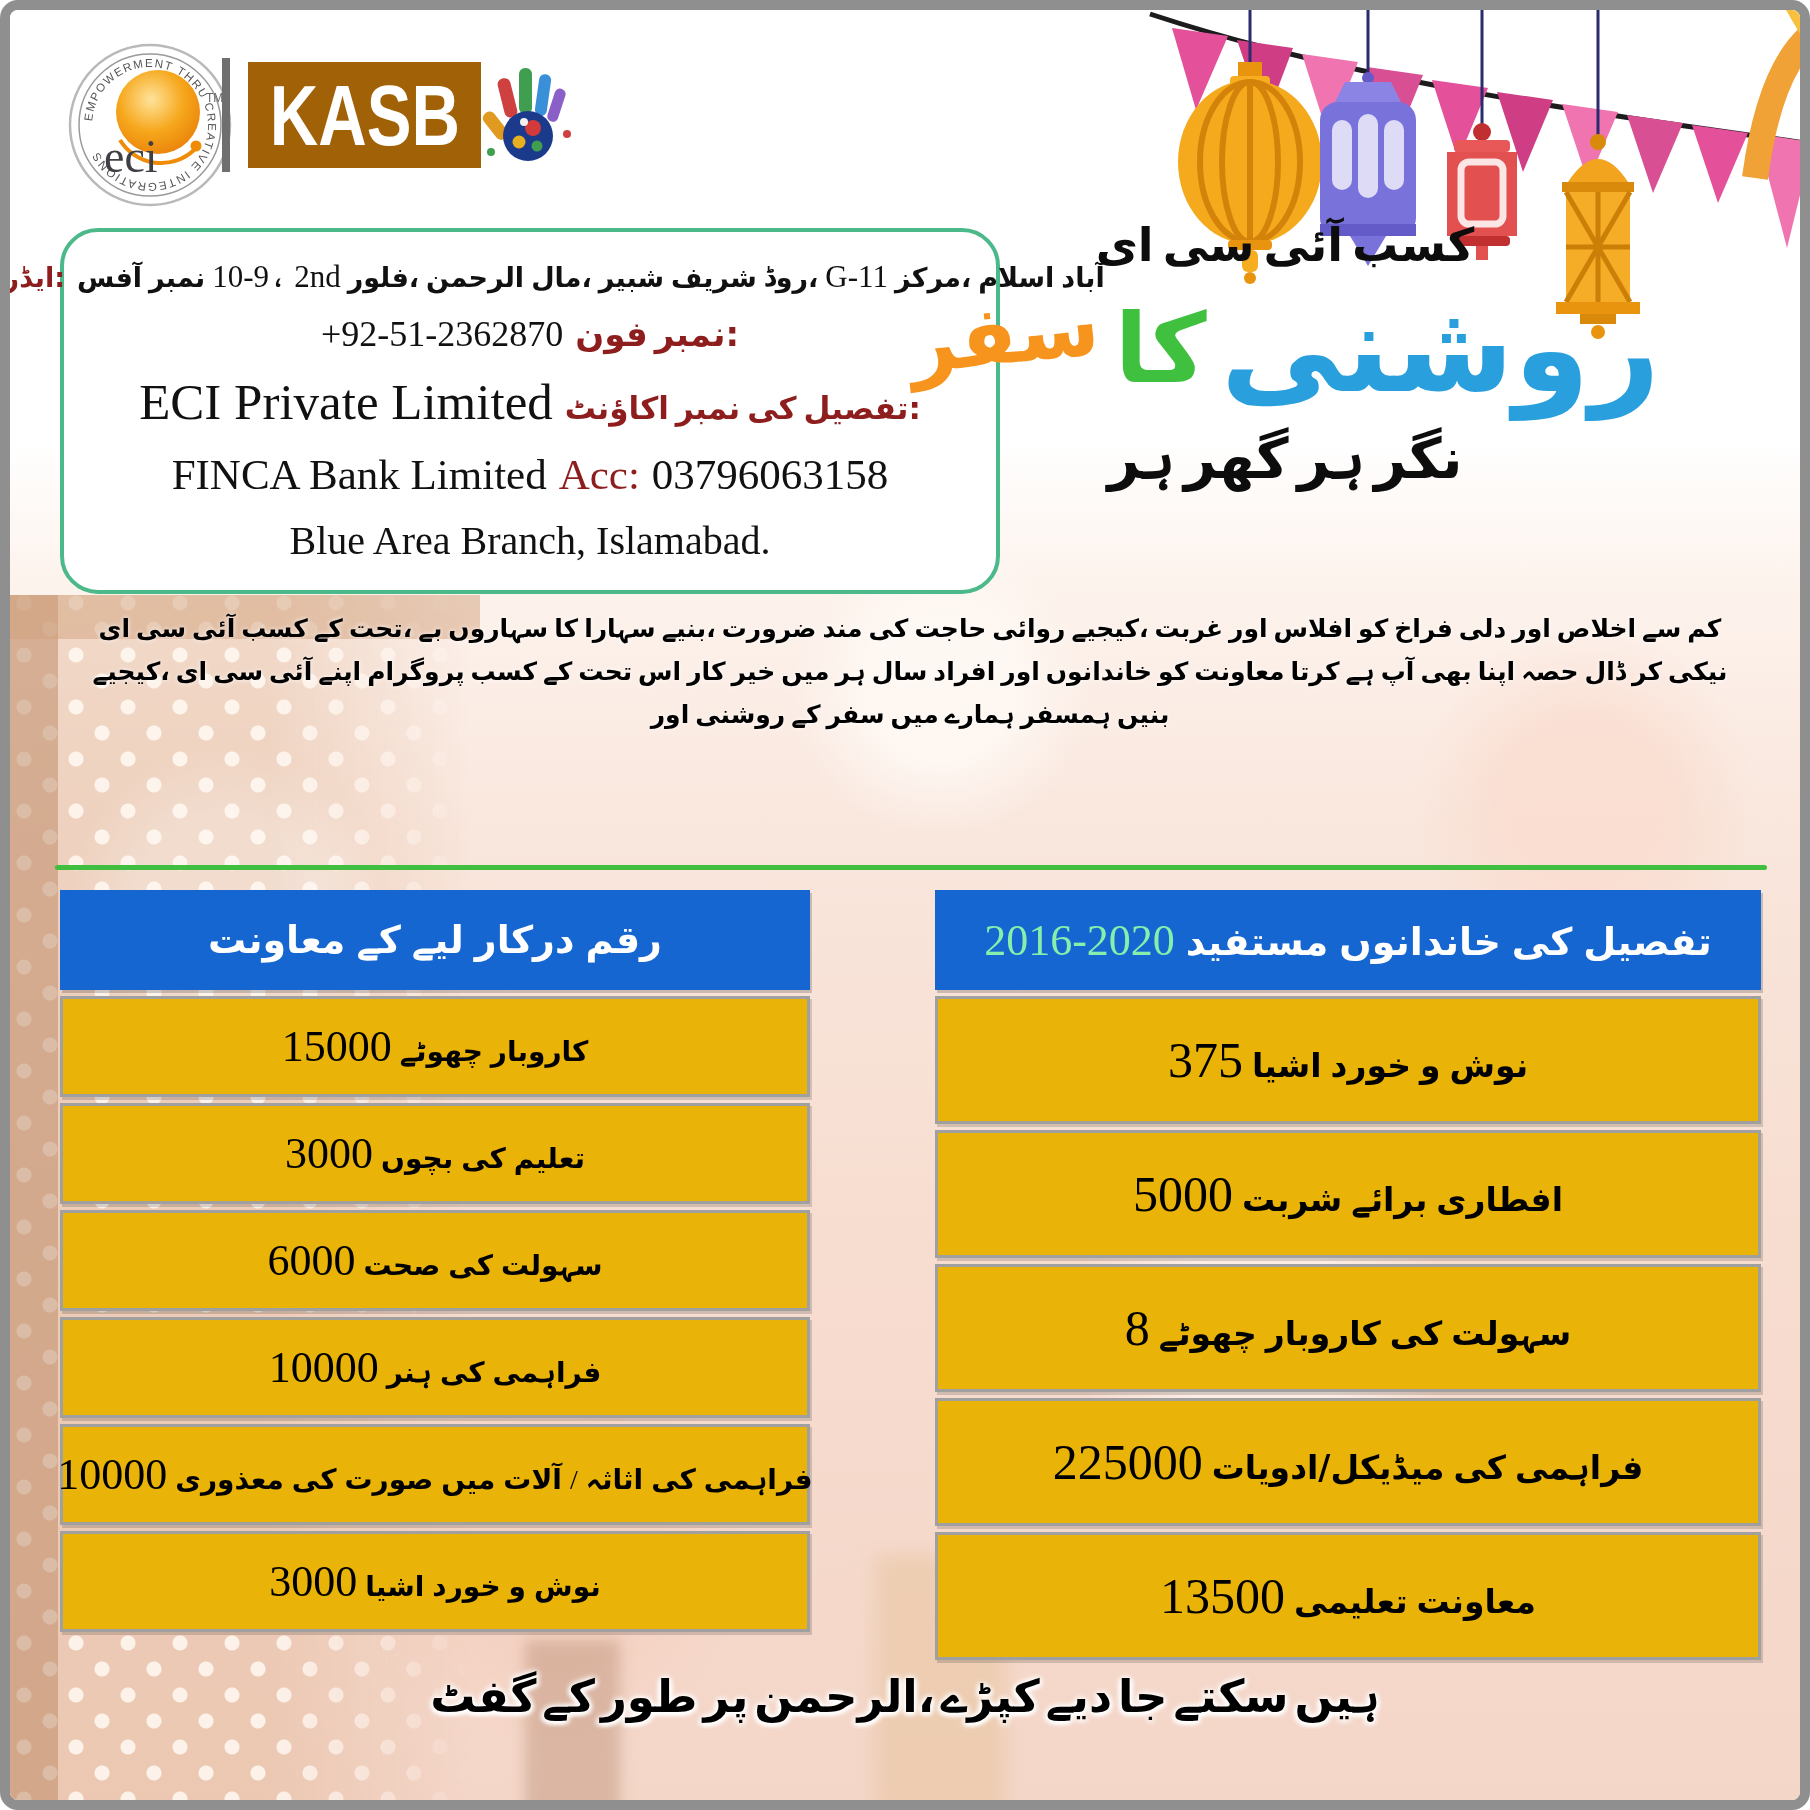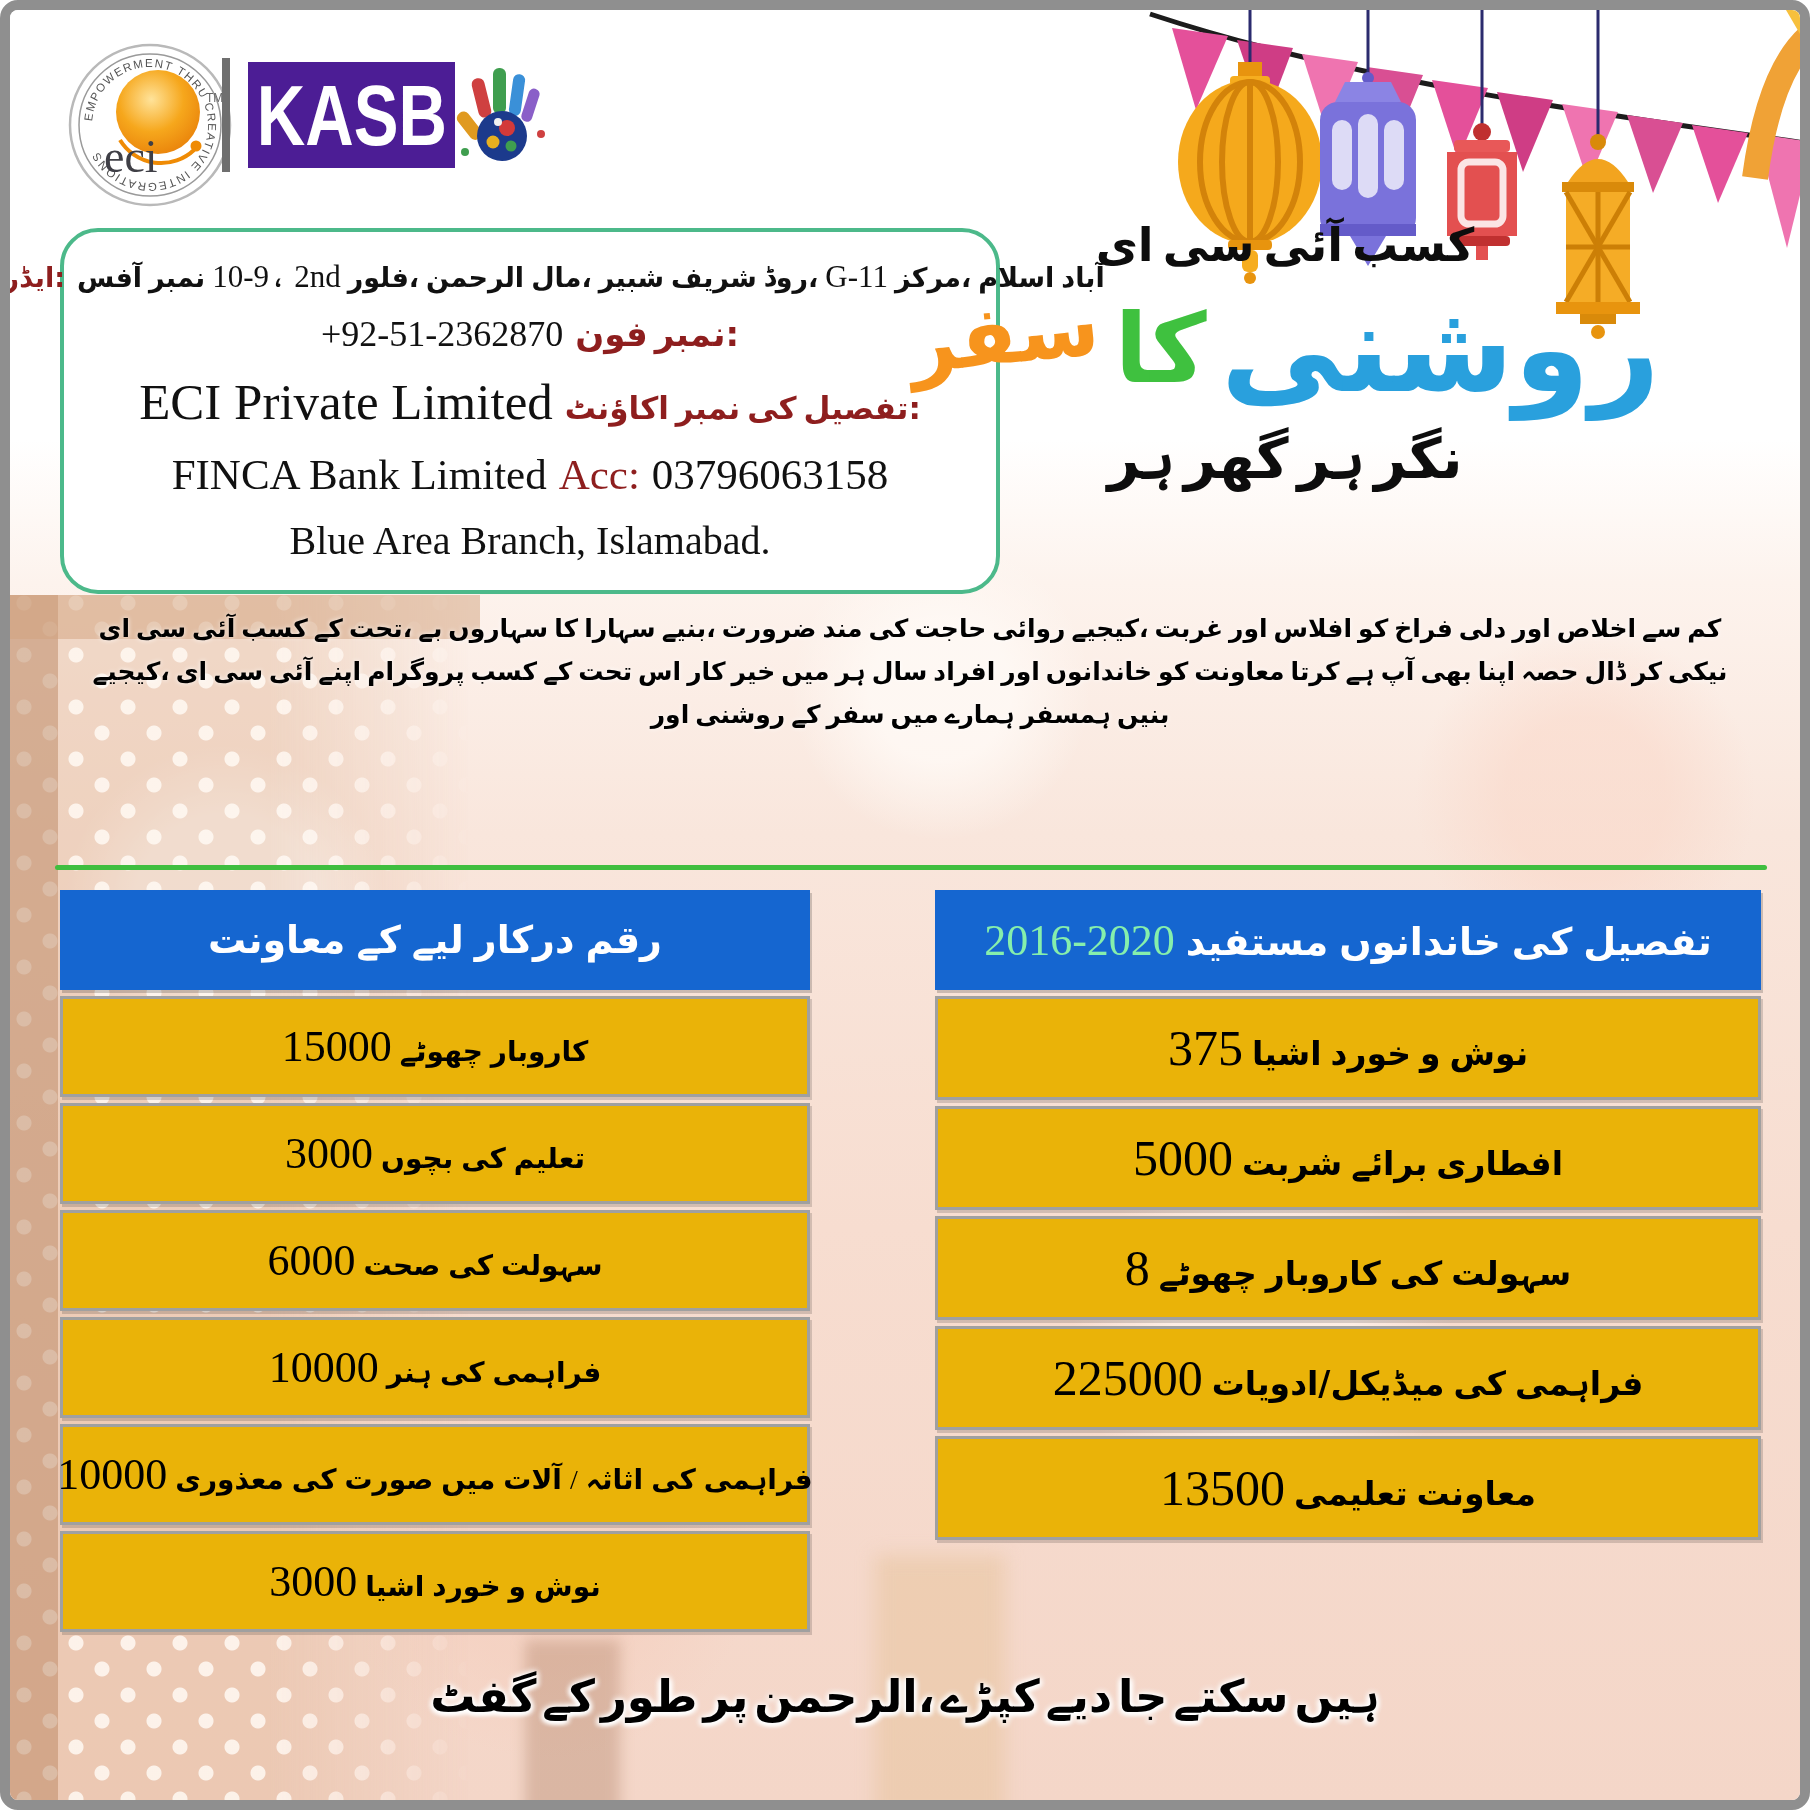--- a/index.html
+++ b/index.html
@@ -24,21 +24,21 @@
     -webkit-mask-image:linear-gradient(90deg,#000 55%,transparent 98%);
     mask-image:linear-gradient(90deg,#000 55%,transparent 98%);}
   .jali-post{position:absolute;left:0;top:585px;width:48px;height:1215px;background:rgba(186,134,98,.5);}
   .jali-beam{position:absolute;left:0;top:585px;width:470px;height:44px;background:rgba(210,162,126,.5);}
   .streak1{position:absolute;left:515px;top:1630px;width:95px;height:180px;background:rgba(150,100,70,.28);filter:blur(7px);}
   .streak2{position:absolute;left:865px;top:1545px;width:130px;height:265px;background:rgba(231,196,158,.55);filter:blur(9px);}
   
   .eci-logo{position:absolute;left:40px;top:20px;}
   .logo-divider{position:absolute;left:212px;top:48px;width:8px;height:114px;background:#6f6f6f;}
   .kasb{position:absolute;left:238px;top:52px;display:flex;}
-  .kasb-box{width:207px;height:106px;background:#4c1d95;display:flex;align-items:center;justify-content:center;}
+  .kasb-box{width:233px;height:106px;background:#a16207;display:flex;align-items:center;justify-content:center;}
   .kasb-box span{color:#fff;font-family:"Liberation Sans",sans-serif;font-weight:bold;font-size:86px;
     transform:scaleX(.78);letter-spacing:0;}
   .kasb-hand{width:96px;height:106px;background:#fff;display:flex;align-items:center;justify-content:center;}
   
   .addr{position:absolute;left:50px;top:218px;width:940px;height:366px;background:#ffffff;
     border:4px solid #4cb98a;border-radius:38px;display:flex;flex-direction:column;
     justify-content:space-evenly;align-items:center;padding:8px 20px;box-sizing:border-box;}
   .cline{display:flex;justify-content:center;align-items:baseline;gap:12px;color:#111;font-weight:bold;white-space:nowrap;}
   .segwords{display:inline-flex;gap:7px;align-items:baseline;}
   .red{color:#8e1e1e;}
@@ -71,21 +71,21 @@
   .table{position:absolute;top:880px;display:flex;flex-direction:column;}
   .table.left{left:50px;width:750px;}
   .table.right{left:925px;width:826px;}
   .thead{height:100px;background:#1566d0;display:flex;align-items:center;justify-content:center;
     box-shadow:2px 3px 0 rgba(0,0,0,.18);}
   .thead .words{gap:11px;color:#fff;font-size:38px;font-weight:bold;}
   .thead .num{color:#86efac;font-size:44px;}
   .trow{background:#eab308;border:3px solid #a0a0a0;margin-top:6px;display:flex;align-items:center;justify-content:center;
     box-shadow:2px 3px 0 rgba(0,0,0,.15);box-sizing:border-box;}
   .table.left .trow{height:101px;}
-  .table.right .trow{height:104px;}
+  .table.right .trow{height:128px;}
   .table.left .trow .words{font-size:28px;font-weight:bold;gap:8px;}
   .table.right .trow .words{font-size:33px;font-weight:bold;gap:9px;}
   .table.left .trow .num{font-size:44px;font-weight:normal;}
   .table.right .trow .num{font-size:50px;font-weight:normal;}
   .num{font-family:"Liberation Serif",serif;}
   
   .footer-note{position:absolute;left:0;top:1660px;width:100%;display:flex;justify-content:center;}
   .footer-note .words{font-size:45px;font-weight:bold;color:#000;gap:6px;}
   .footer-note span{text-shadow:0 0 7px #fff,0 0 7px #fff,2px 2px 5px #fff,-2px 2px 5px #fff;}
   .decor{position:absolute;left:1040px;top:0;pointer-events:none;}

